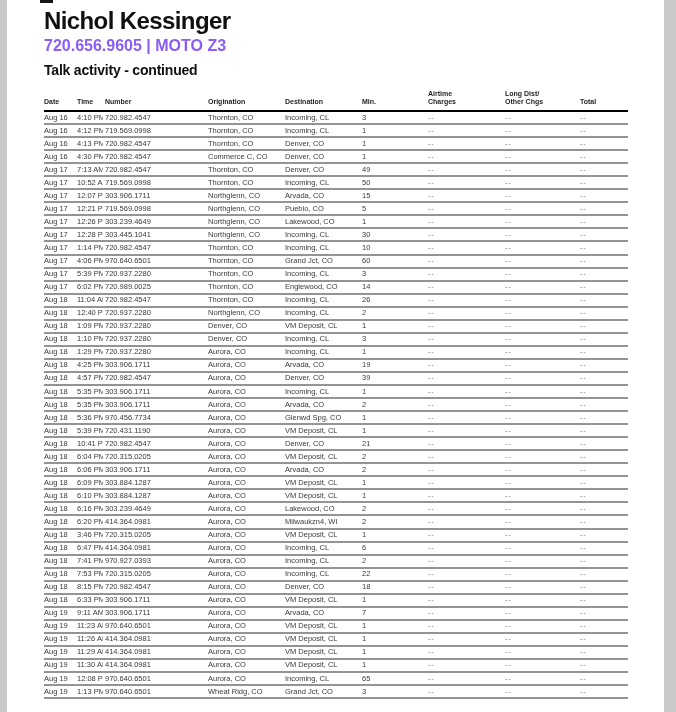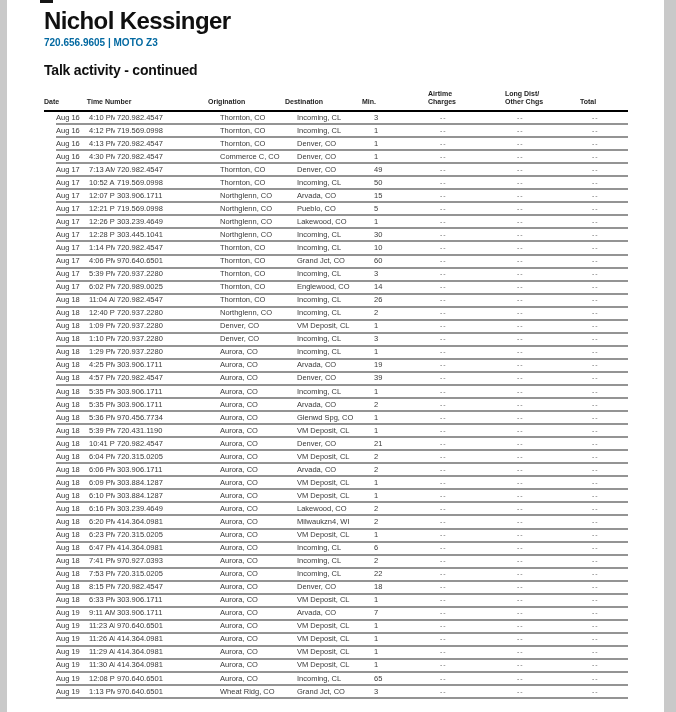--- a/index.html
+++ b/index.html
@@ -9,21 +9,21 @@
   }
   .edge{position:absolute;top:0;bottom:0;background:#c9c9c9;}
   .edge-left{left:0;width:7px;}
   .edge-right{right:0;width:12px;}
   .top-mark{position:absolute;left:40px;top:0;width:13px;height:3px;background:#161616;}
   .page-title{
     position:absolute;left:44px;top:7px;font-size:24px;font-weight:800;
     letter-spacing:-0.6px;color:#101010;white-space:nowrap;
   }
   .phone-line{
-    position:absolute;left:44px;top:37px;font-size:10px;font-weight:700;color:#0369a1;
+    position:absolute;left:44px;top:37px;font-size:16px;font-weight:700;color:#8b5cf6;
     white-space:nowrap;
   }
   .section-title{
     position:absolute;left:44px;top:62px;font-size:14px;font-weight:800;
     letter-spacing:-0.2px;color:#101010;white-space:nowrap;
   }
   .grid-cols{
     display:grid;
     grid-template-columns:33px 26px 103px 77px 77px 60px 78px 76px 54px;
   }
@@ -33,26 +33,25 @@
     align-items:end;
   }
   #thead .th{
     font-size:7px;font-weight:700;color:#1f1f1f;line-height:8px;
     padding-bottom:4px;white-space:nowrap;
   }
   #tbody{position:absolute;left:44px;top:112px;width:584px;}
   .tr{
     height:13.05px;box-sizing:border-box;border-bottom:2px solid #949494;
     align-items:center;
-    margin-left:12px;
   }
   .td{
     font-size:7.5px;line-height:10px;color:#3a3a3a;white-space:nowrap;overflow:hidden;
   }
-  .c1{text-align:right;}
+  .c1{text-align:left;}
   .c2,.c3,.c4,.c5{padding-left:2px;}
   .c6{padding-left:8px;}
   .c7{padding-left:7px;}
   .c8{padding-left:6px;}
   .td.c6,.td.c7,.td.c8{color:#6e6e6e;font-size:7px;letter-spacing:1px;}
 </style>
 </head>
 <body>
 
 <div class="edge edge-left"></div>
@@ -442,21 +441,21 @@
       <div class="td c2">414.364.0981</div>
       <div class="td c3">Aurora, CO</div>
       <div class="td c4">Milwaukzn4, WI</div>
       <div class="td c5">2</div>
       <div class="td c6">--</div>
       <div class="td c7">--</div>
       <div class="td c8">--</div>
     </div>
     <div class="tr grid-cols">
       <div class="td c0">Aug 18</div>
-      <div class="td c1">6:23 PM</div>
+      <div class="td c1">3:46 PM</div>
       <div class="td c2">720.315.0205</div>
       <div class="td c3">Aurora, CO</div>
       <div class="td c4">VM Deposit, CL</div>
       <div class="td c5">1</div>
       <div class="td c6">--</div>
       <div class="td c7">--</div>
       <div class="td c8">--</div>
     </div>
     <div class="tr grid-cols">
       <div class="td c0">Aug 18</div>

